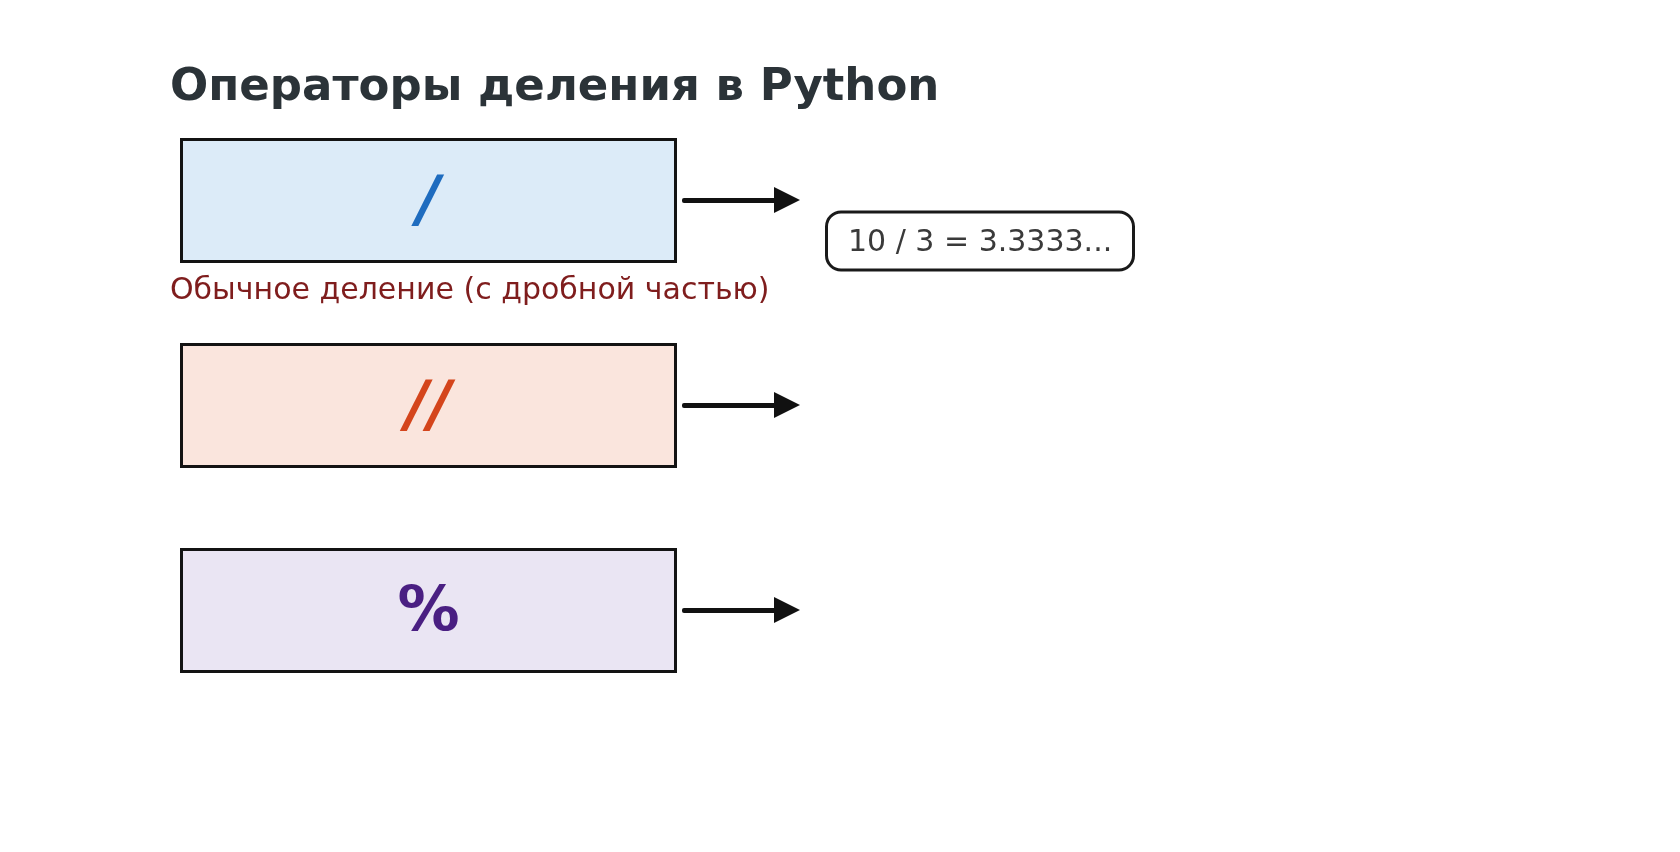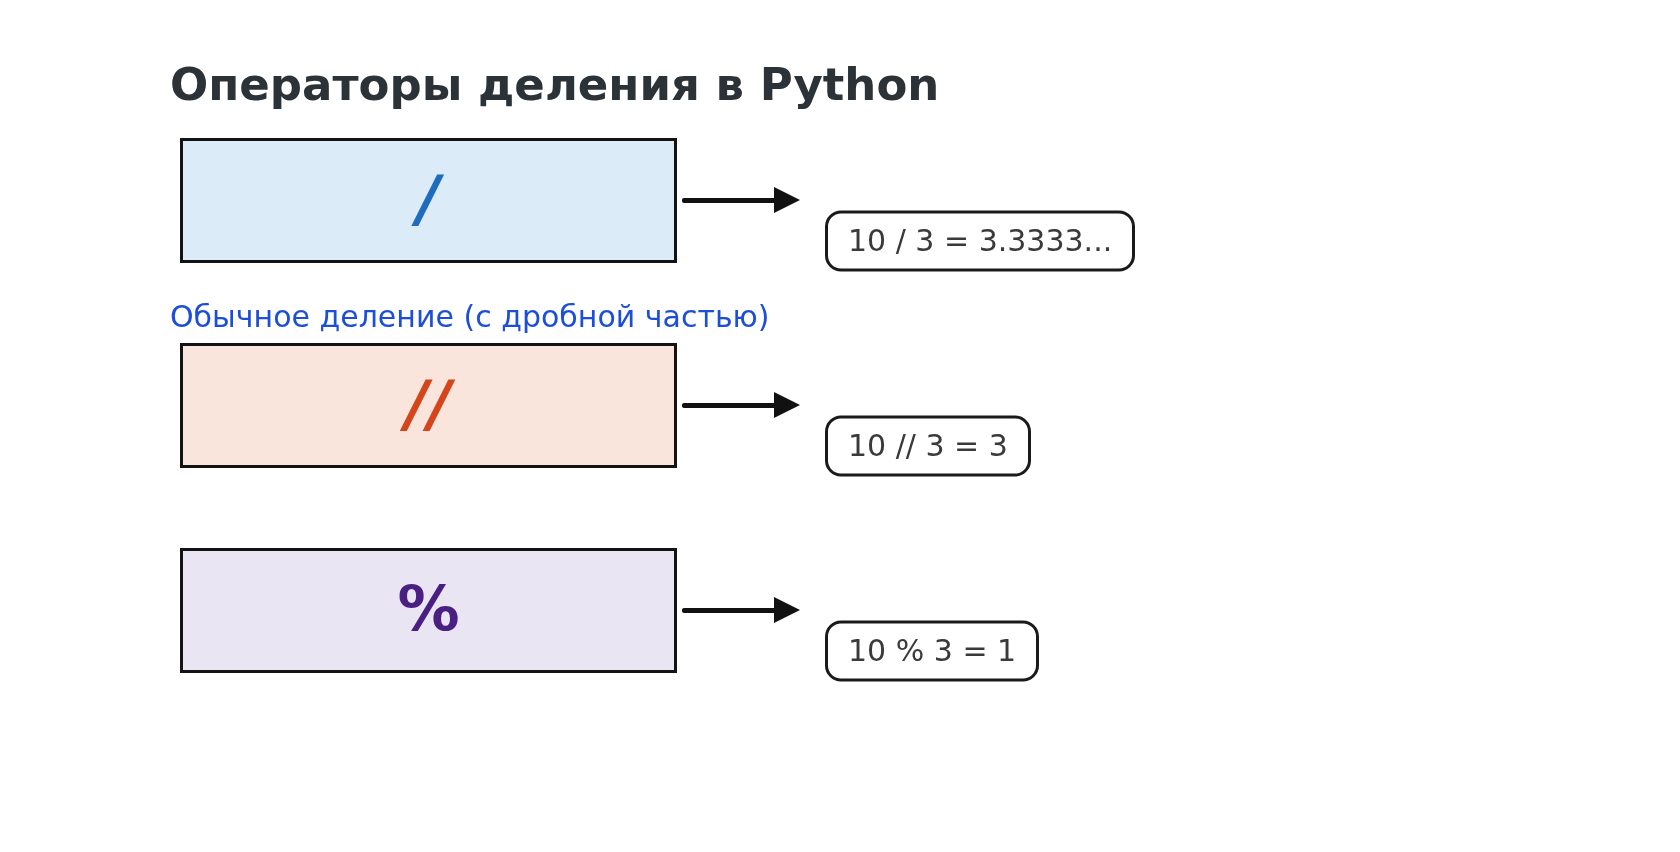--- a/index.html
+++ b/index.html
@@ -112,38 +112,36 @@
 
   <div class="row row-1">
     <div class="op-box" style="background-color: rgb(220, 235, 248);">
       <span class="op-symbol" style="color: rgb(31, 108, 191);">/</span>
     </div>
     <div class="arrow">
       <div class="shaft"></div>
       <div class="head"></div>
     </div>
     <div class="pill">10 / 3 = 3.3333...</div>
-    <div class="caption" style="color: #1d4ed8; margin-top: 28px;">Обычное деление (с дробной частью)</div>
+    <div class="caption" style="color: #7f1d1d;">Обычное деление (с дробной частью)</div>
   </div>
 
   <div class="row row-2">
     <div class="op-box" style="background-color: rgb(250, 229, 221);">
       <span class="op-symbol" style="color: rgb(212, 69, 28);">//</span>
     </div>
     <div class="arrow">
       <div class="shaft"></div>
       <div class="head"></div>
     </div>
-    <div class="pill">10 // 3 = 3</div>
   </div>
 
   <div class="row row-3">
     <div class="op-box" style="background-color: rgb(234, 229, 243);">
       <span class="op-symbol upright" style="color: rgb(74, 31, 130);">%</span>
     </div>
     <div class="arrow">
       <div class="shaft"></div>
       <div class="head"></div>
     </div>
-    <div class="pill">10 % 3 = 1</div>
   </div>
 
 </div>
 
 </body></html>

